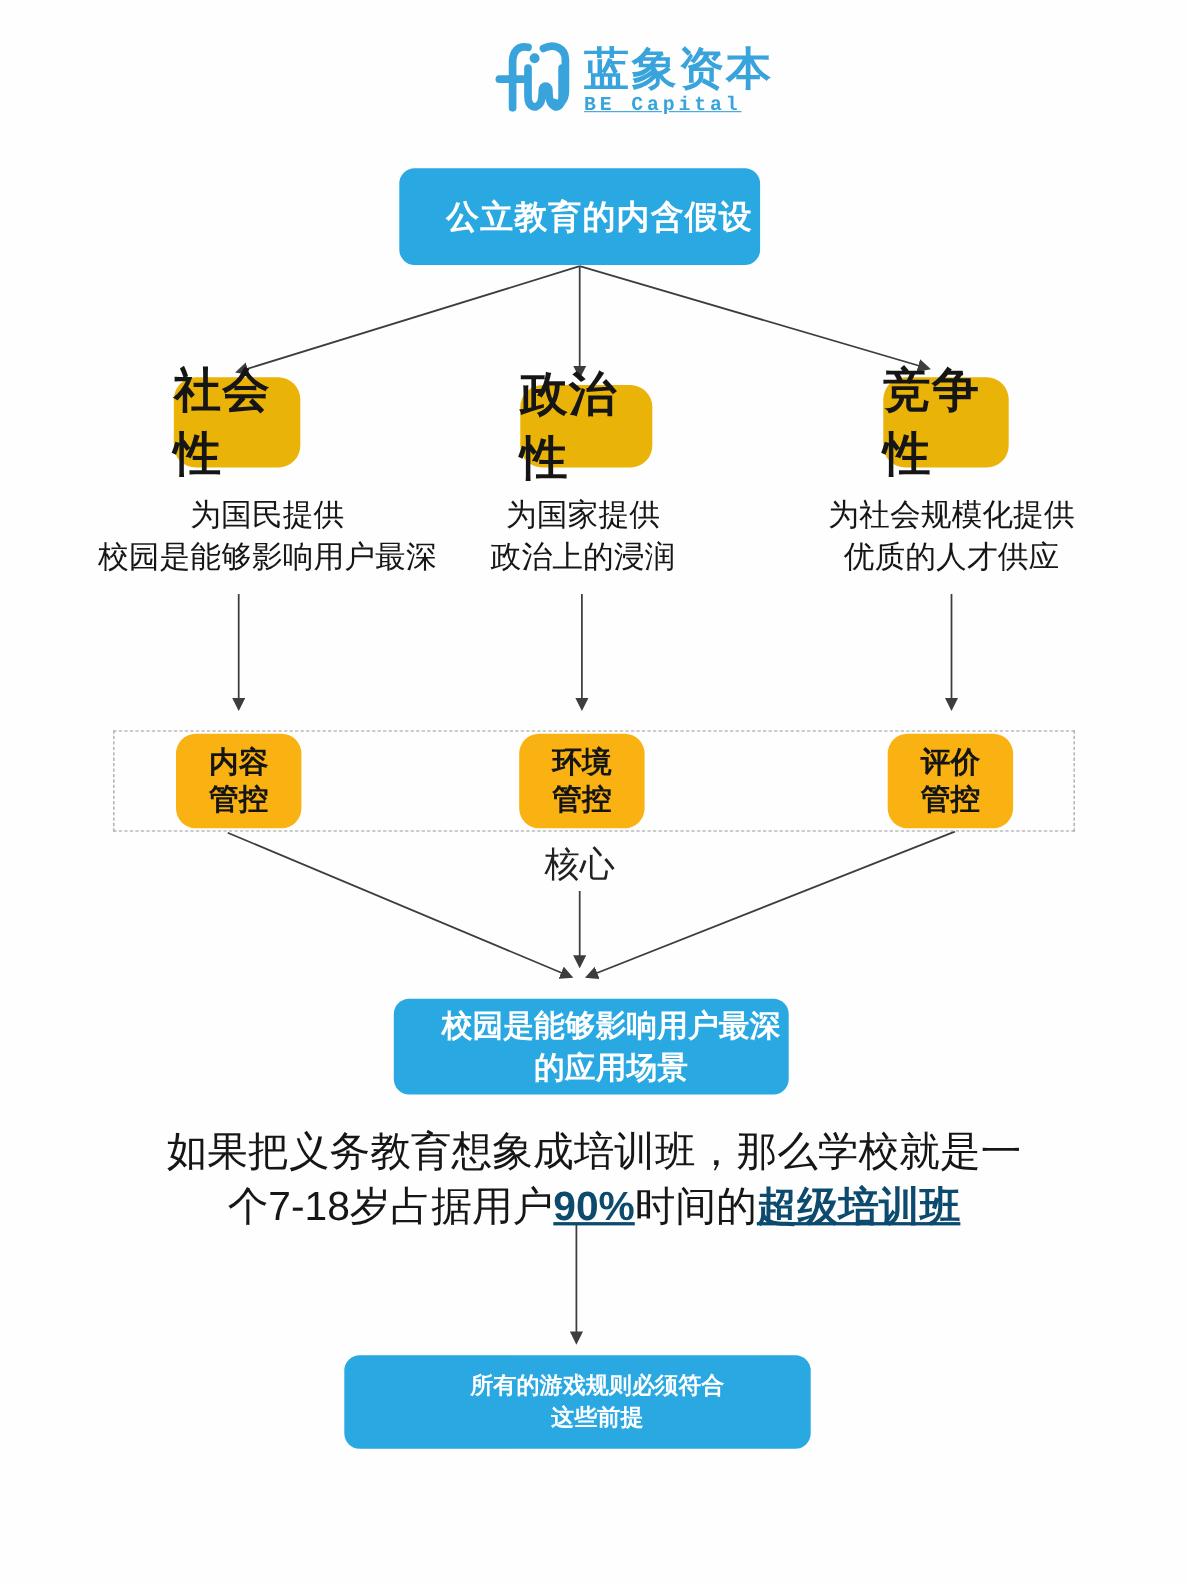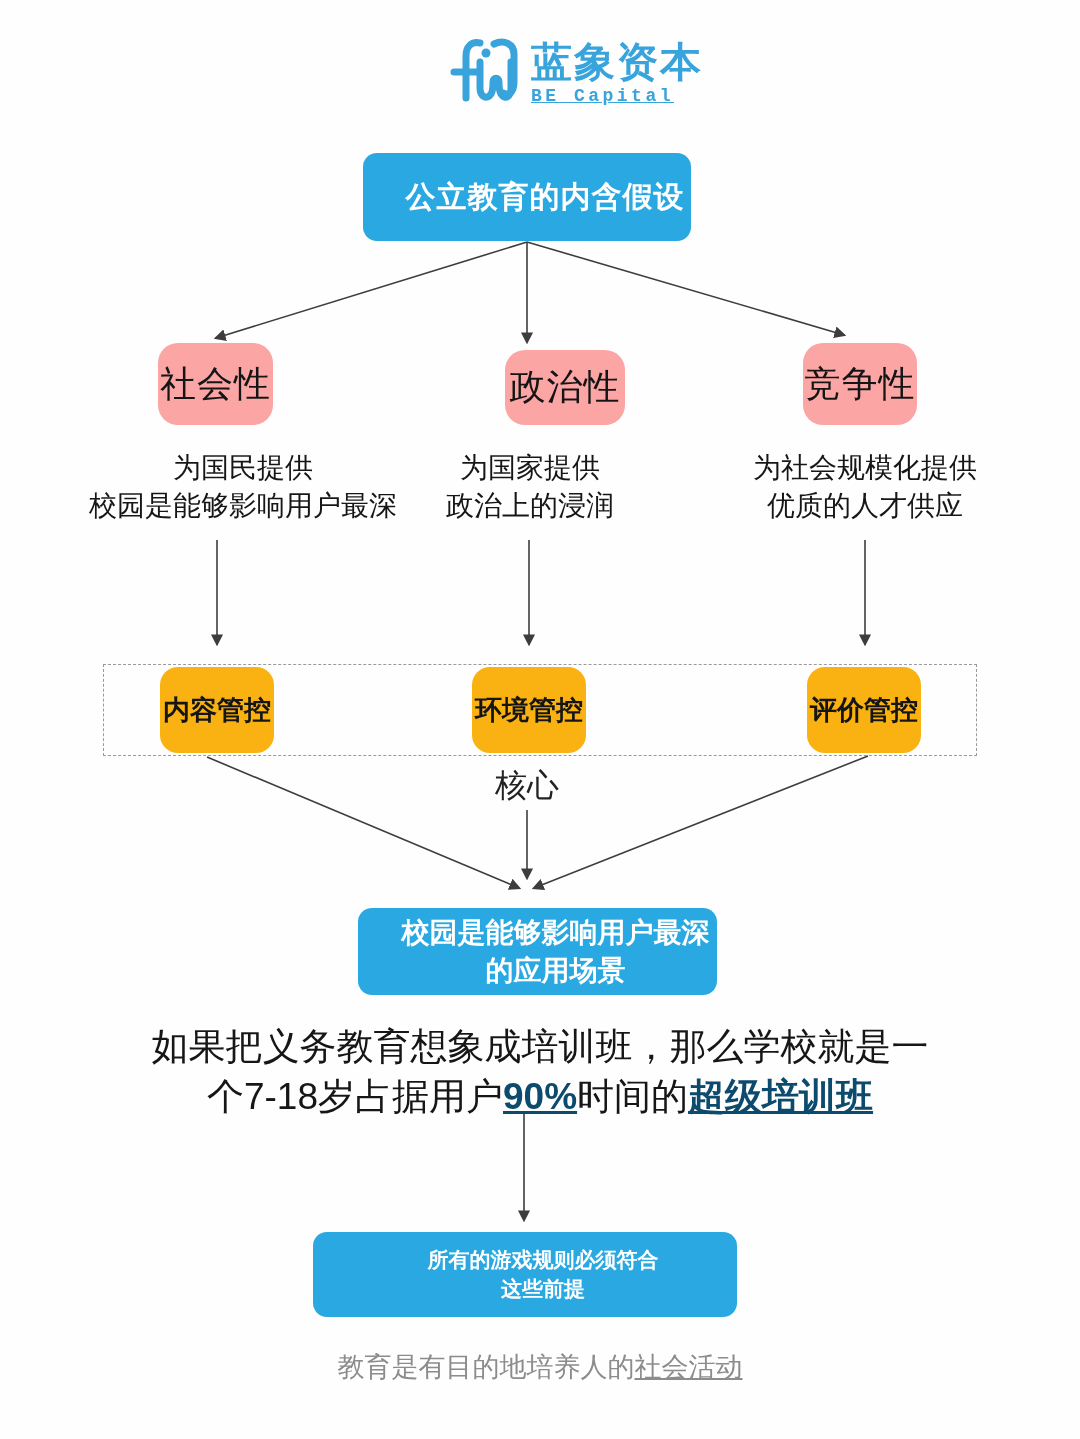--- a/index.html
+++ b/index.html
@@ -41,32 +41,32 @@
     justify-content: center;
     text-align: center;
     padding-left: 36px;
   }
   .node-root { left: 363px; top: 153px; width: 328px; height: 88px; font-size: 30px; letter-spacing: 1px; }
   .node-scene { left: 358px; top: 908px; width: 359px; height: 87px; font-size: 28px; line-height: 1.35; }
   .node-rule  { left: 313px; top: 1232px; width: 424px; height: 85px; font-size: 21px; line-height: 1.35; }
 
   .tag-yellow {
     position: absolute;
-    background: #fca5a5;
+    background: #eab308;
     color: #151515;
-    font-weight: normal;
+    font-weight: bold;
     border-radius: 20px;
     display: flex;
     align-items: center;
     justify-content: center;
-    font-size: 36px;
+    font-size: 43px;
     letter-spacing: 1px;
   }
   .tag-1 { left: 158px; top: 343px; width: 115px; height: 82px; }
-  .tag-2 { left: 473px; top: 350px; width: 120px; height: 75px; margin-left: 32px; }
+  .tag-2 { left: 473px; top: 350px; width: 120px; height: 75px; }
   .tag-3 { left: 803px; top: 343px; width: 114px; height: 82px; }
 
   .desc {
     position: absolute;
     width: 400px;
     top: 449px;
     text-align: center;
     font-size: 28px;
     line-height: 38px;
     color: #161616;
@@ -82,21 +82,21 @@
     border: 1px dashed #9a9a9a;
     background: transparent;
   }
   .ctrl-yellow {
     position: absolute;
     background: #F9B211;
     color: #151515;
     font-weight: bold;
     border-radius: 18px;
     display: flex;
-    flex-direction: row;
+    flex-direction: column;
     align-items: center;
     justify-content: center;
     font-size: 27px;
     line-height: 1.22;
     width: 114px; height: 86px;
     top: 667px;
   }
   .ctrl-1 { left: 160px; }
   .ctrl-2 { left: 472px; }
   .ctrl-3 { left: 807px; }
@@ -230,15 +230,14 @@
   <div class="statement">
     <div>如果把义务教育想象成培训班，那么学校就是一</div>
     <div><span>个7-18岁占据用户</span><span class="hl">90%</span><span>时间的</span><span class="hl">超级培训班</span></div>
   </div>
 
   <div class="node-blue node-rule">
     <div>所有的游戏规则必须符合</div>
     <div>这些前提</div>
   </div>
 
-  <div class="footer-note"><span>教育是有目的地培养人的</span><span class="u">社会活动</span></div>
 
 </div>
 
 </body></html>

